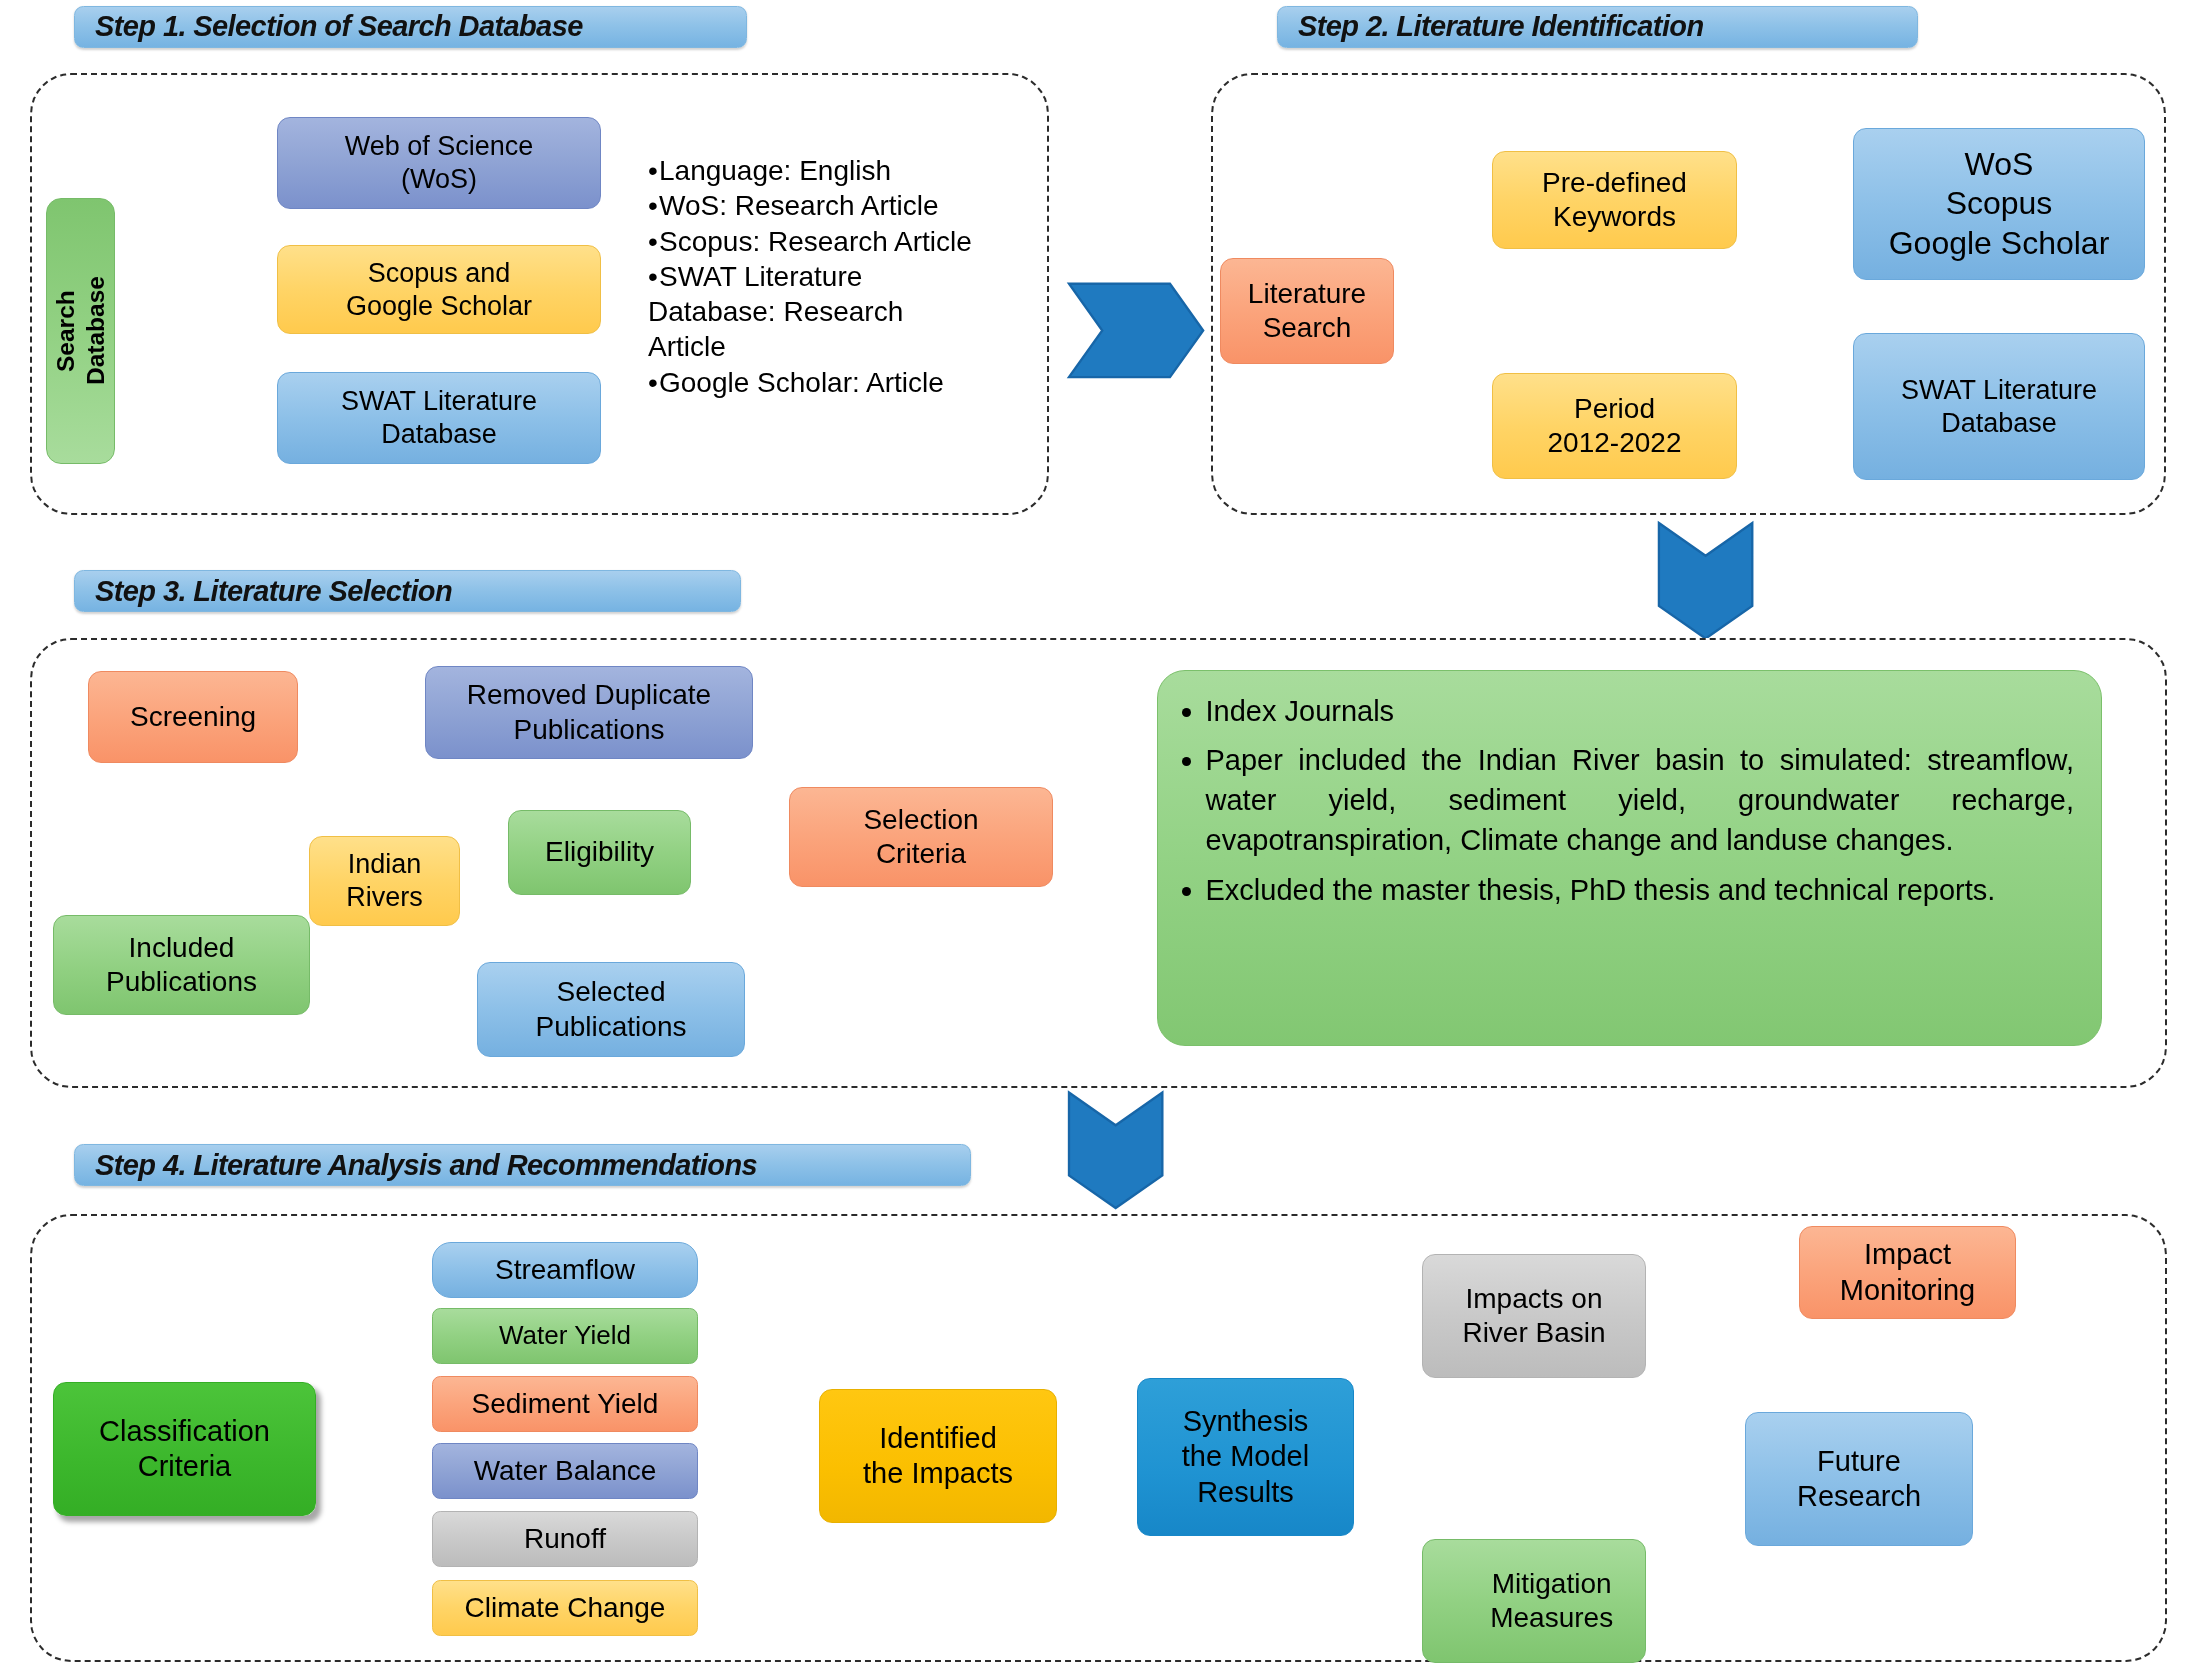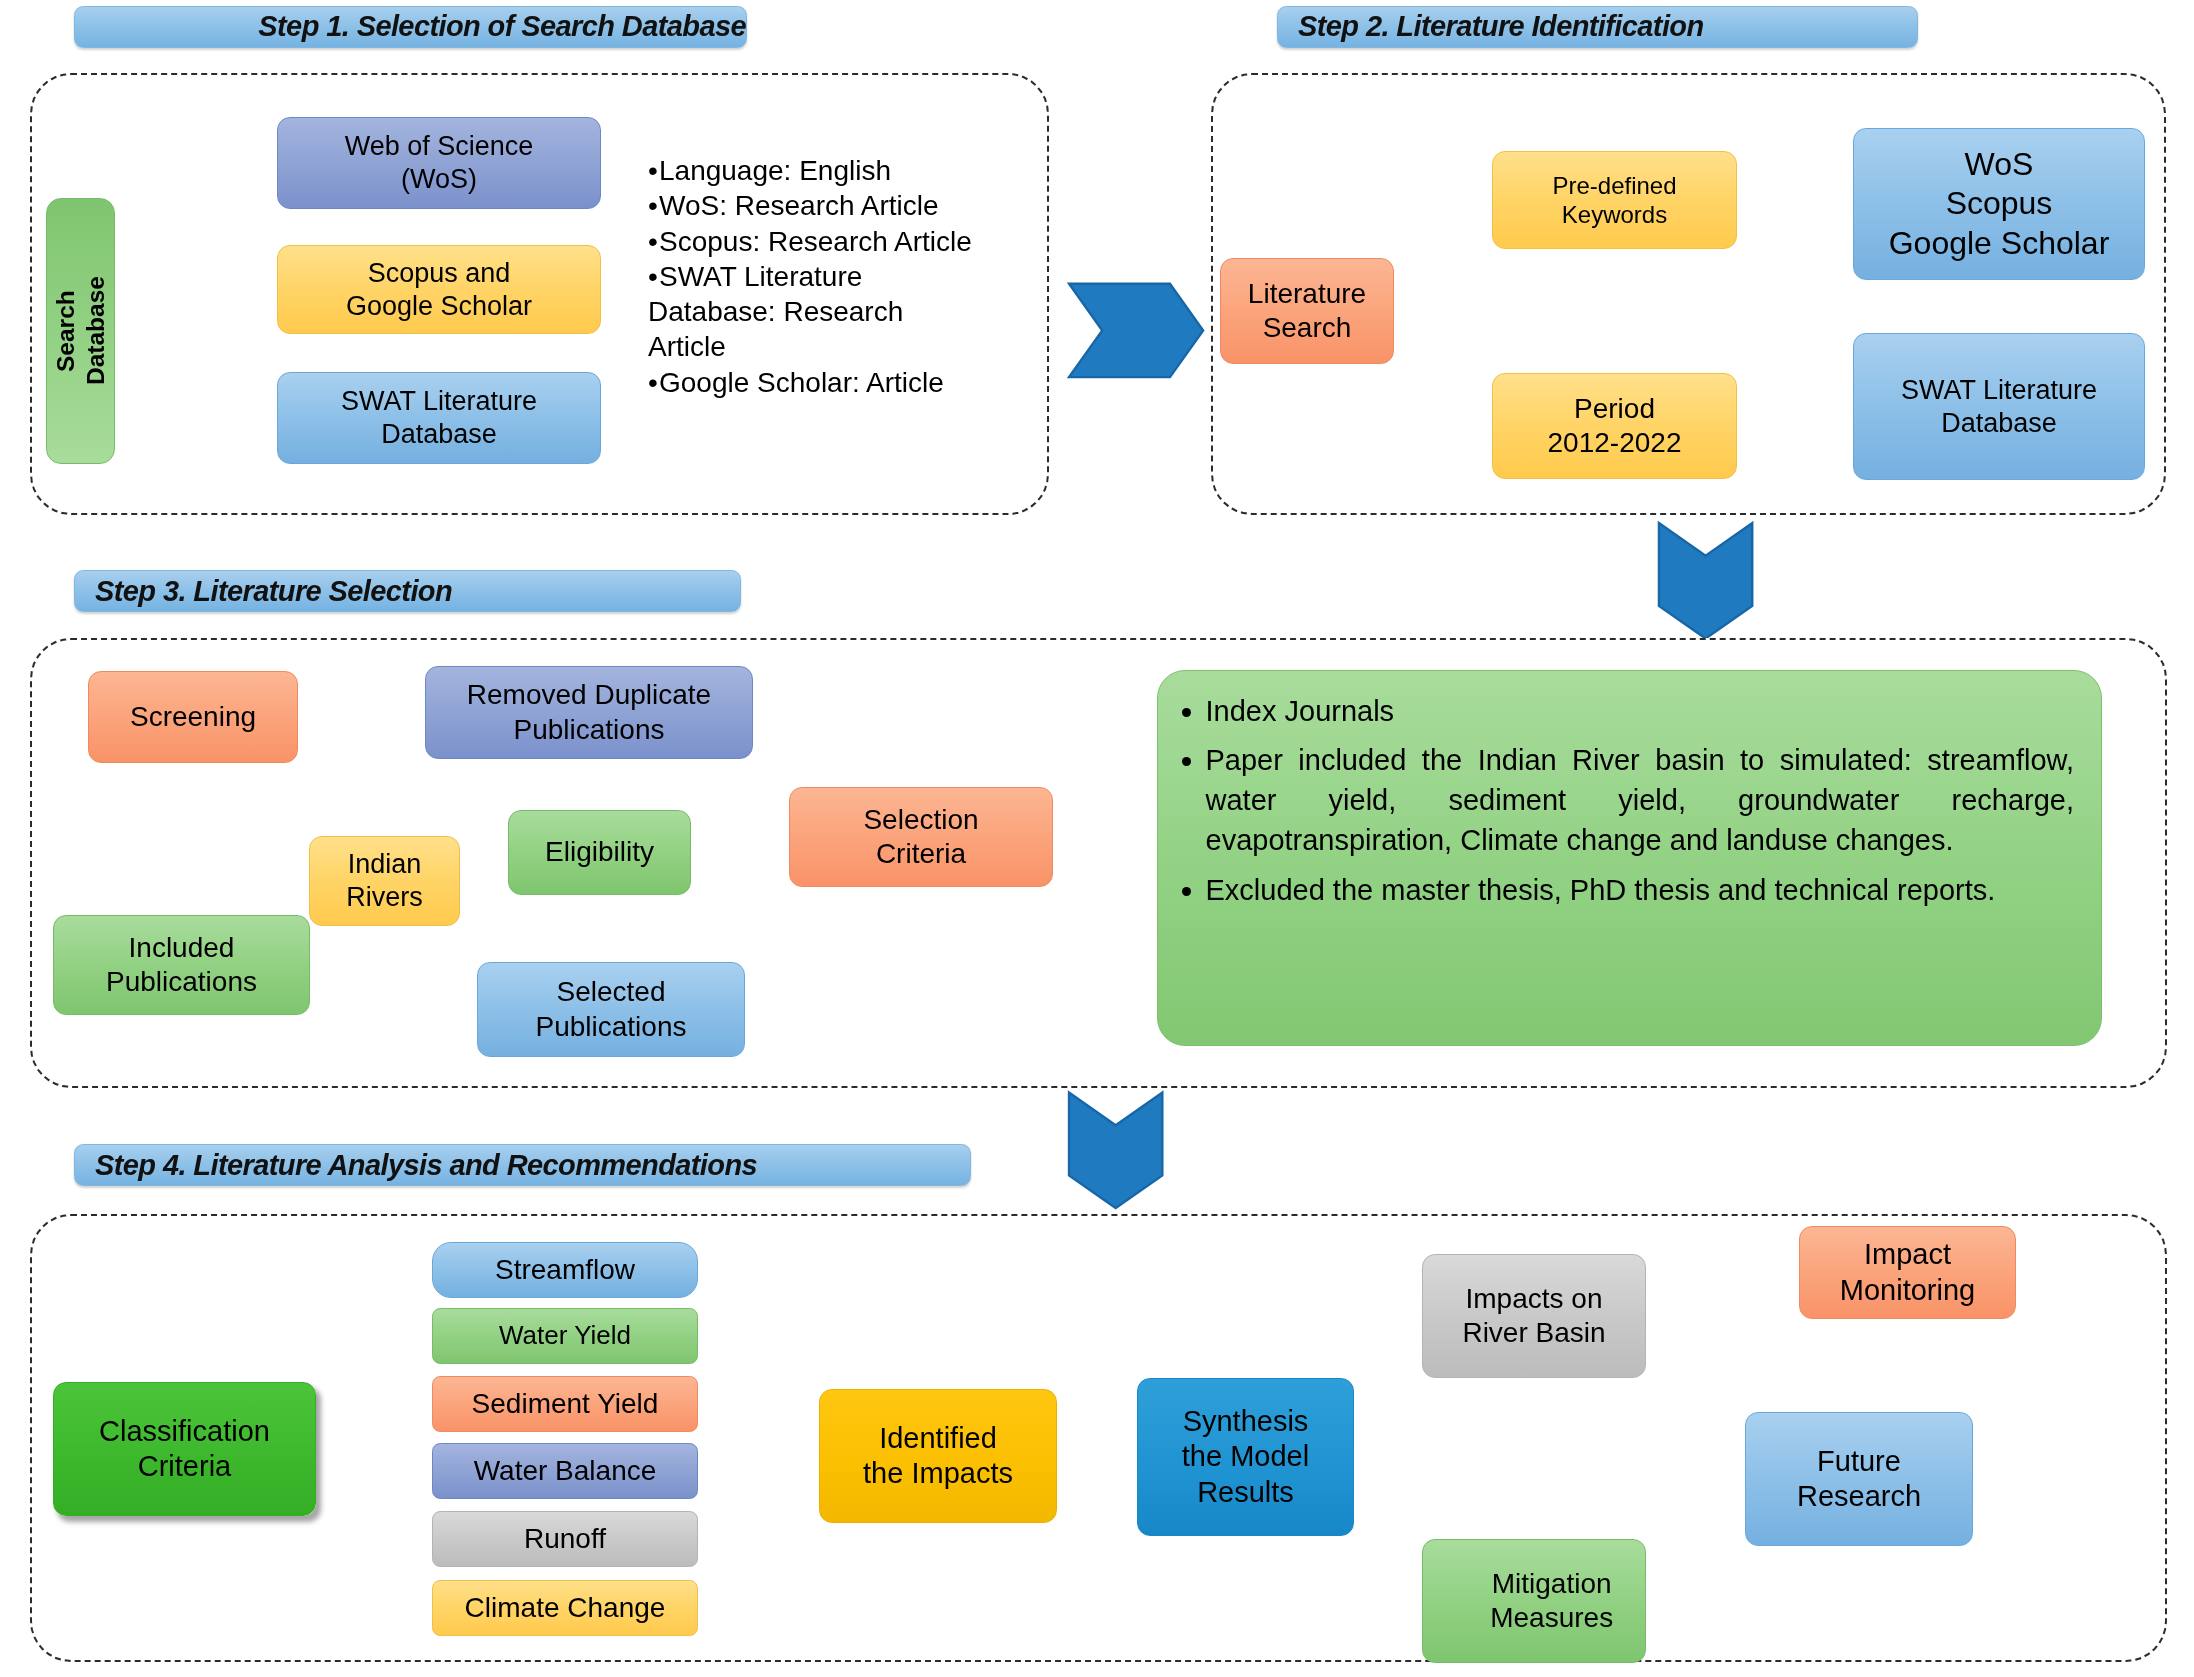--- a/index.html
+++ b/index.html
@@ -155,21 +155,21 @@
 
       <path d="M2320,2497 L2414,2497" marker-end="url(#au)"></path>
       <path d="M2436,2250 L2414,2250 L2414,2750 L2436,2750"></path>
       <path d="M2820,2250 L2846,2250 L2846,2750 L2820,2750"></path>
       <path d="M2846,2497 L2986,2497" marker-end="url(#au)"></path>
 
       <path d="M3224,2424 L3224,2262" marker-end="url(#au)"></path>
     </g>
   </svg>
 
-  <div class="step-title" style="left:74px;top:5.8px;width:651px;height:40px;font-size:29px;justify-content:flex-end;">
+  <div class="step-title" style="left:74px;top:5.8px;width:651px;height:40px;font-size:29px;">
     <span>Step 1. Selection of Search Database</span>
   </div>
   <div class="step-box" style="left:30px;top:73px;width:1015px;height:438px;"></div>
 
   <div class="node green vert-text" style="left:46px;top:198px;width:69px;height:266px;font-size:24.5px;font-weight:700;border-radius:15px;">
     <span>Search
 Database</span>
   </div>
 
   <div class="node blue-periwinkle" style="left:277px;top:117px;width:324px;height:92px;font-size:27px;">
@@ -198,21 +198,21 @@
   <div class="step-title" style="left:1277px;top:5.8px;width:619px;height:40px;font-size:29px;">
     <span>Step 2. Literature Identification</span>
   </div>
   <div class="step-box" style="left:1211px;top:73px;width:951px;height:438px;"></div>
 
   <div class="node orange" style="left:1220px;top:258px;width:174px;height:106px;font-size:28px;">
     <span>Literature
 Search</span>
   </div>
 
-  <div class="node yellow" style="left:1492px;top:151px;width:245px;height:98px;font-size:24px;">
+  <div class="node yellow" style="left:1492px;top:151px;width:245px;height:98px;font-size:28px;">
     <span>Pre-defined
 Keywords</span>
   </div>
   <div class="node yellow" style="left:1492px;top:373px;width:245px;height:106px;font-size:28px;">
     <span>Period
 2012-2022</span>
   </div>
 
   <div class="node blue-lite" style="left:1853px;top:128px;width:292px;height:152px;font-size:32px;">
     <span>WoS

